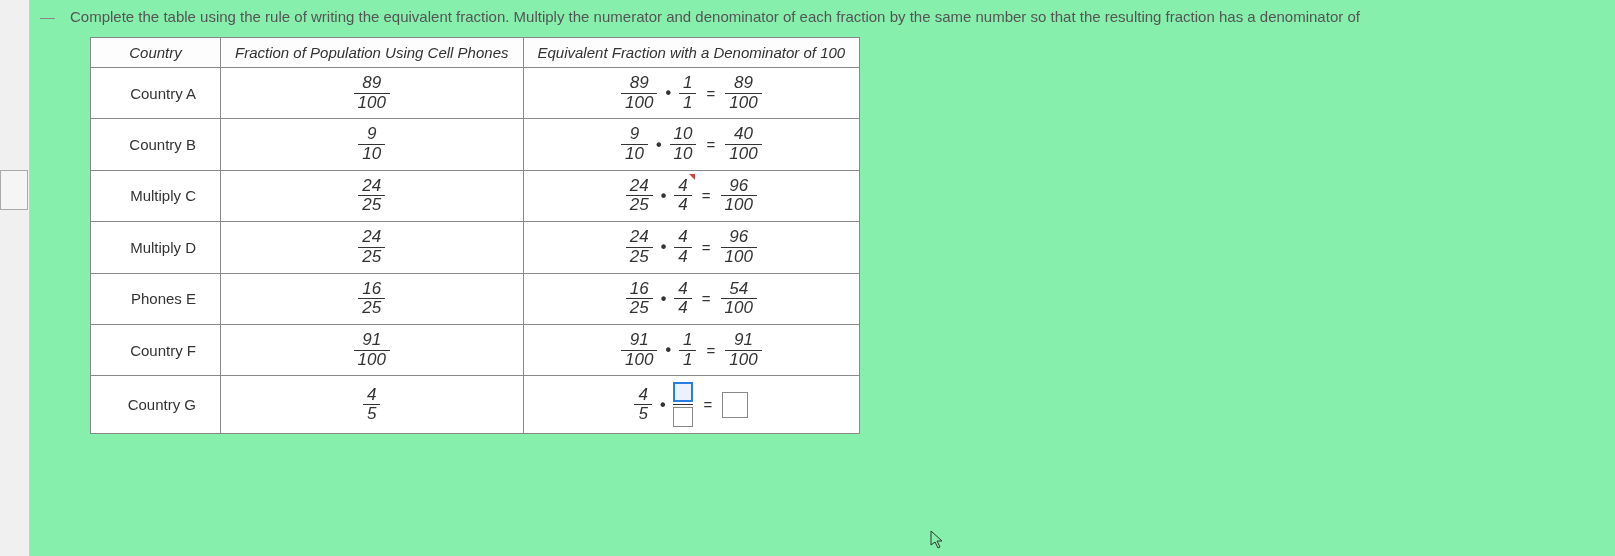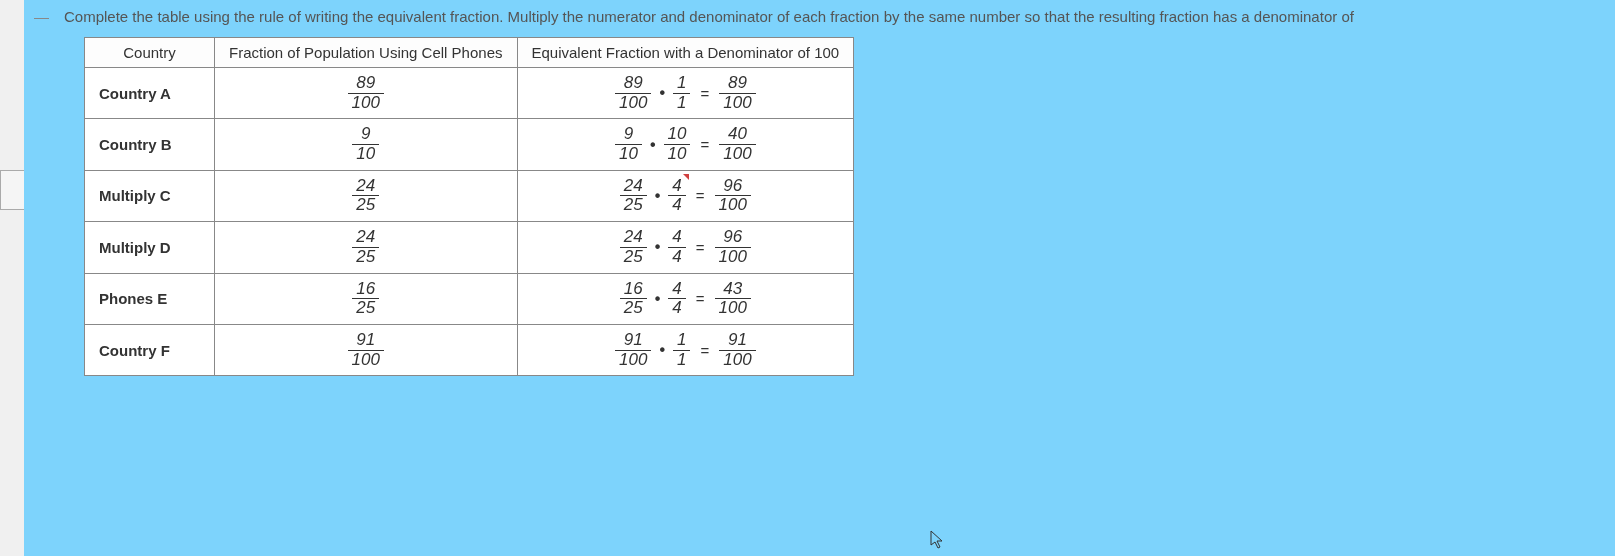--- a/index.html
+++ b/index.html
@@ -10,24 +10,24 @@
     body {
       font-family: Arial, sans-serif;
       background: #e8e8e8;
       color: #333;
       padding: 0;
       width: 1615px;
       height: 556px;
       position: relative;
     }
     .content-wrapper {
-      background: #7dd3fc;
+      background: #86efac;
       min-height: 556px;
       padding: 5px 0 0 0;
-      margin-left: 24px;
+      margin-left: 30px;
       position: relative;
     }
     .sidebar-gutter {
       position: absolute;
       left: 0;
       top: 0;
       width: 30px;
       height: 100%;
       background: #f0f0f0;
       border-right: 1px solid #ccc;
@@ -62,27 +62,27 @@
       border: 1px solid #888;
       padding: 6px 14px;
       text-align: center;
       vertical-align: middle;
       font-size: 15px;
       color: #333;
     }
     th {
       font-weight: normal;
       background: #fdfdfd;
+      font-style: italic;
     }
     td.country-cell {
-      text-align: left;
+      text-align: right;
       padding-left: 14px;
       padding-right: 24px;
       min-width: 130px;
-      font-weight: bold;
     }
     .frac {
       display: inline-block;
       vertical-align: middle;
       text-align: center;
       font-size: 17px;
       line-height: 1.1;
       font-style: italic;
     }
     .frac .num {
@@ -272,21 +272,21 @@
                 <span class="num">16</span>
                 <span class="den">25</span>
               </span>
               <span class="dot">•</span>
               <span class="frac ">
                 <span class="num">4</span>
                 <span class="den">4</span>
               </span>
               <span class="equals">=</span>
               <span class="frac ">
-                <span class="num">43</span>
+                <span class="num">54</span>
                 <span class="den">100</span>
               </span>
             </div>
           </td>
         </tr>
         <tr>
           <td class="country-cell">Country F</td>
           <td><span class="frac "><span class="num">91</span><span class="den">100</span></span></td>
           <td>
             <div class="eq-row">
@@ -297,20 +297,36 @@
               <span class="dot">•</span>
               <span class="frac ">
                 <span class="num">1</span>
                 <span class="den">1</span>
               </span>
               <span class="equals">=</span>
               <span class="frac ">
                 <span class="num">91</span>
                 <span class="den">100</span>
               </span>
+            </div>
+          </td>
+        </tr>
+        <tr>
+          <td class="country-cell">Country G</td>
+          <td><span class="frac "><span class="num">4</span><span class="den">5</span></span></td>
+          <td>
+            <div class="eq-row">
+              <span class="frac ">
+                <span class="num">4</span>
+                <span class="den">5</span>
+              </span>
+              <span class="dot">•</span>
+              <span class="frac-input"><span class="num-box"><span class="input-box highlighted"></span></span><span><span class="input-box"></span></span></span>
+              <span class="equals">=</span>
+              <span class="input-box" style="width:26px;height:26px;"></span>
             </div>
           </td>
         </tr>
       </tbody>
   </table>
 
 </div>
 
 <div class="cursor">
   <svg width="16" height="20" viewBox="0 0 16 20">

